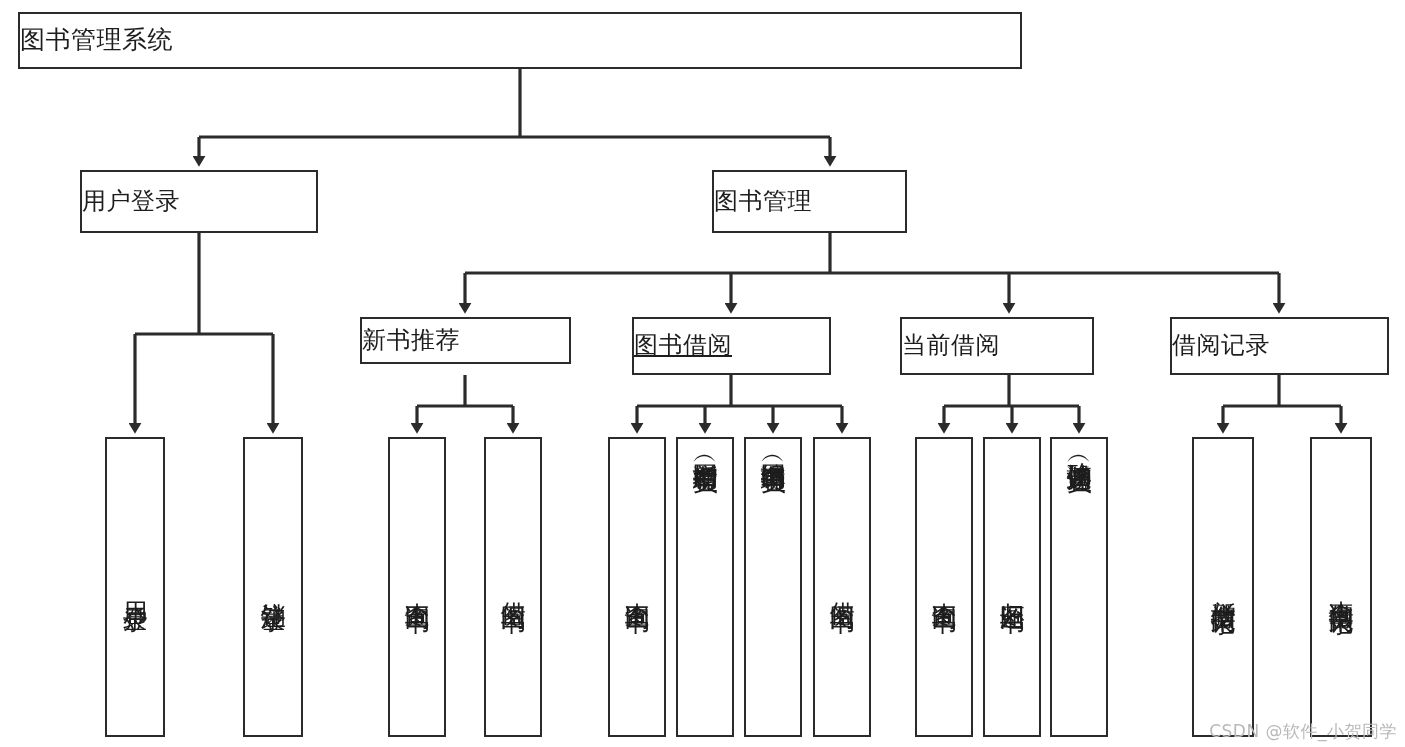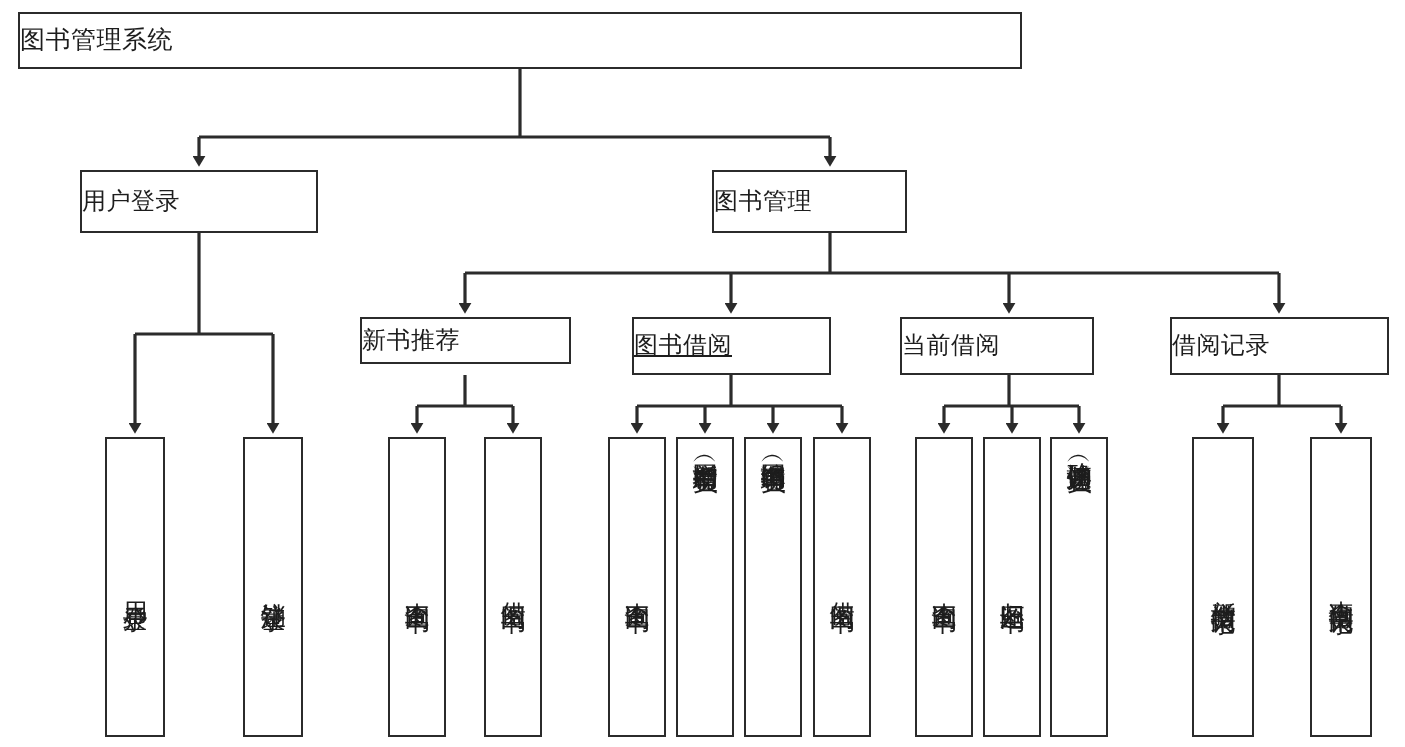--- a/index.html
+++ b/index.html
@@ -175,13 +175,14 @@
         <span class="label">确认归还（管理员）</span>
       </div>
       <div class="node v" style="left: 1192px; top: 437px; width: 62px; height: 300px;">
         <span class="label">新增借阅记录</span>
       </div>
       <div class="node v" style="left: 1310px; top: 437px; width: 62px; height: 300px;">
         <span class="label">查询借阅记录</span>
       </div>
     </div>
 
+  <div id="watermark">CSDN @软件_小贺同学</div>
 </div>
 
 </body></html>

